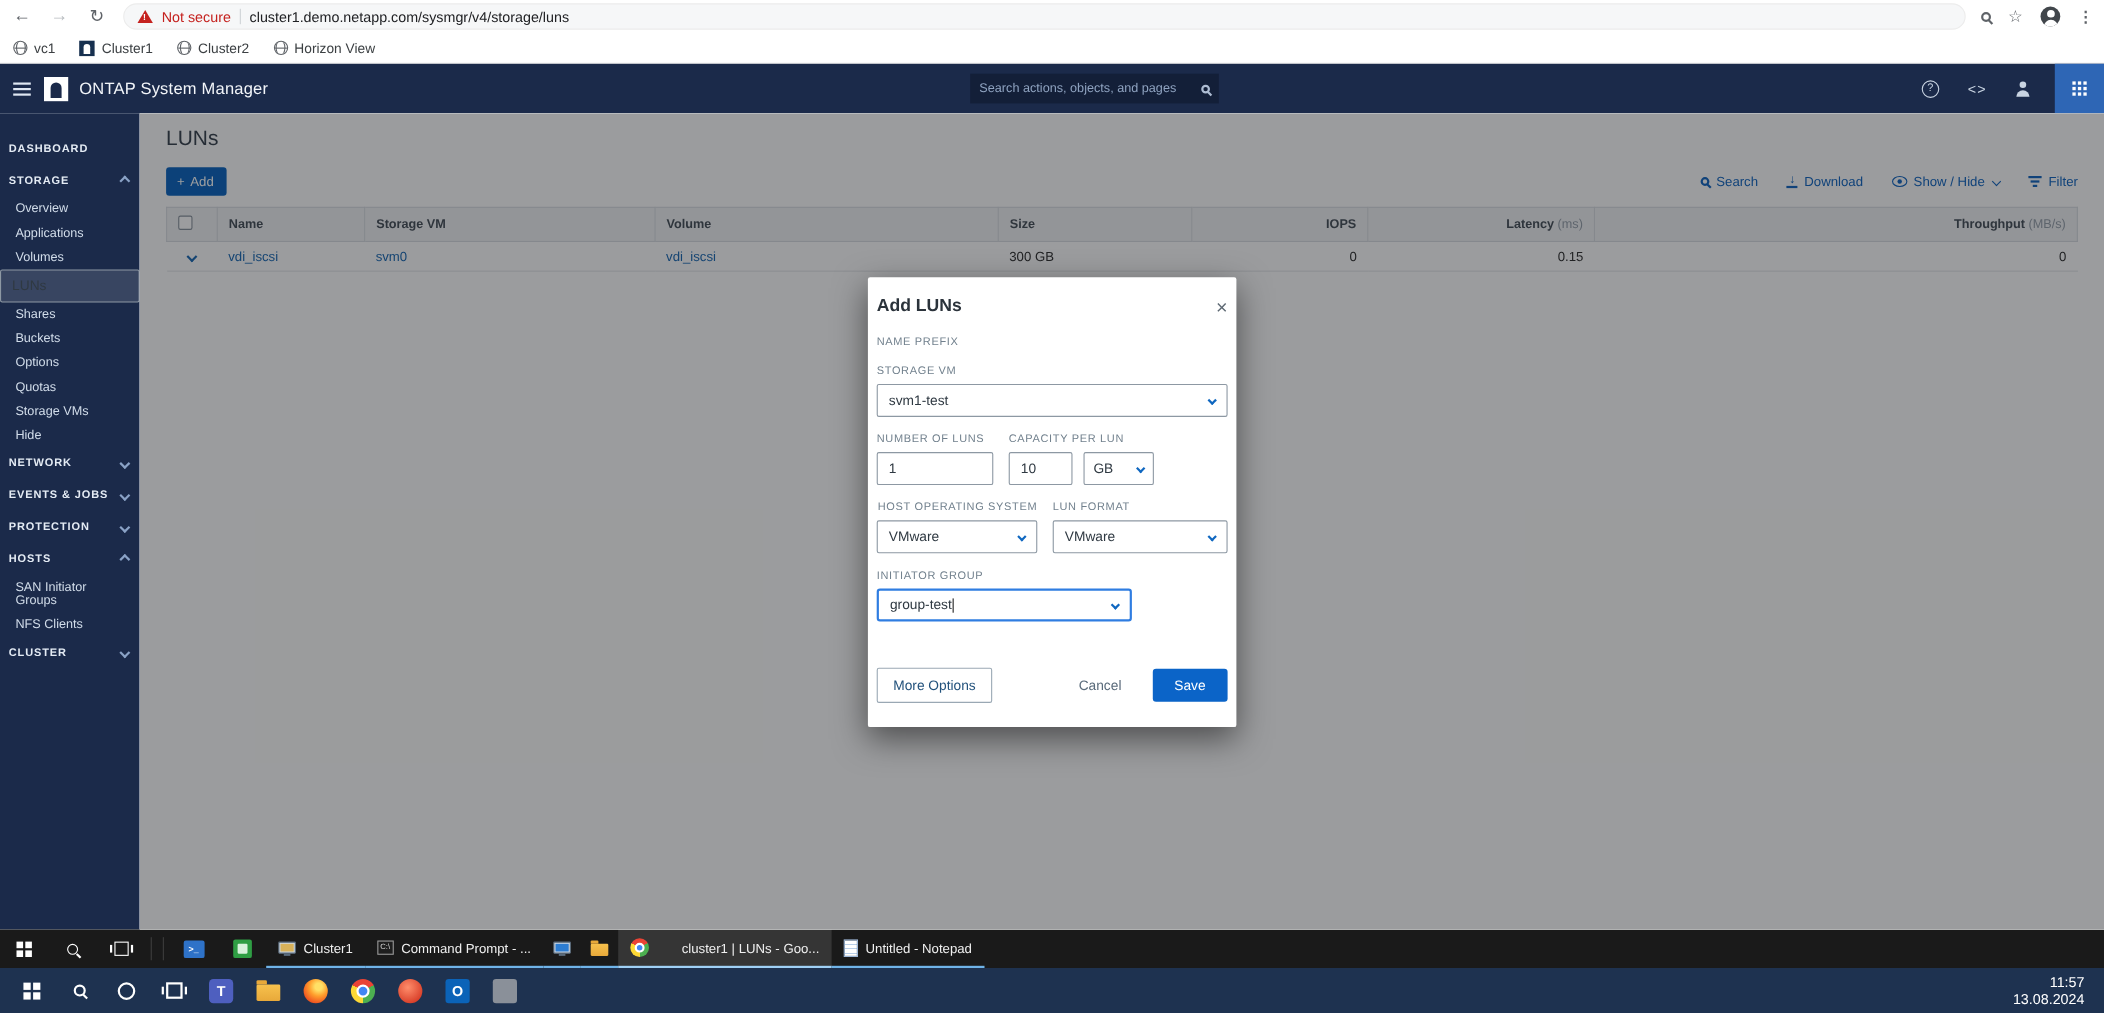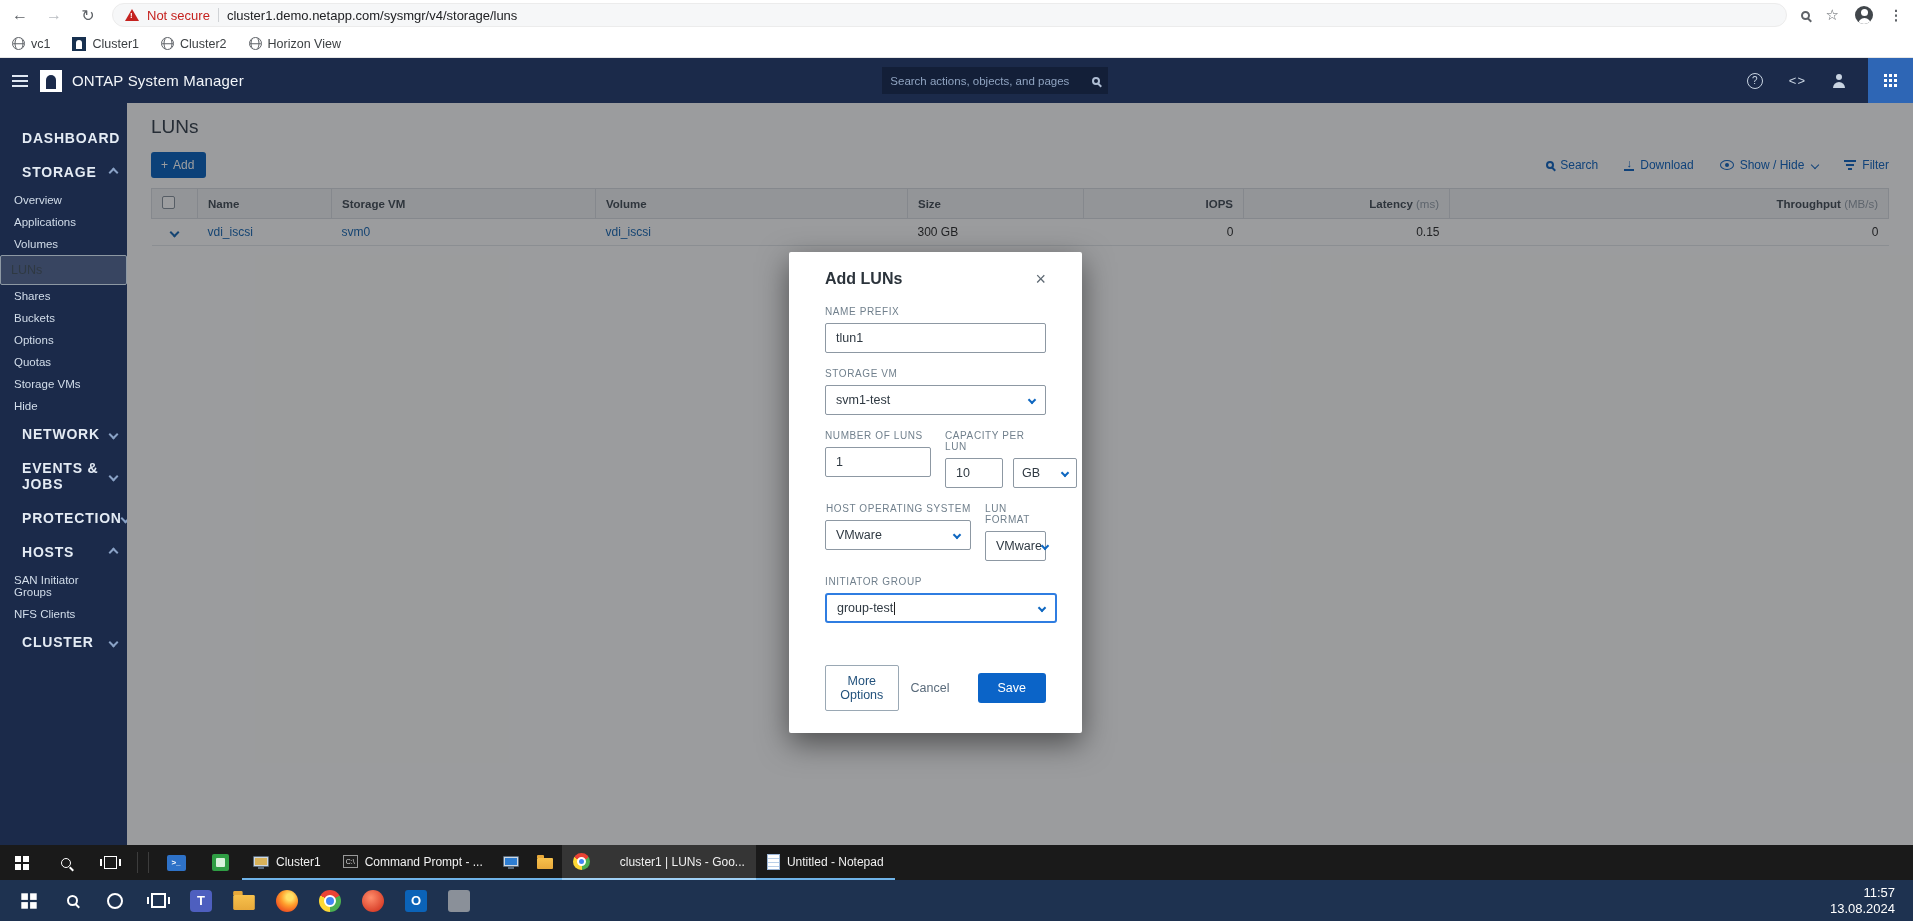--- a/index.html
+++ b/index.html
@@ -51,21 +51,21 @@
   .code-ic { font-size:13px; letter-spacing:1px; }
   .person { width:14px; height:14px; position:relative; }
   .person::before { content:""; position:absolute; width:6px; height:6px; border-radius:50%; background:currentColor; left:4px; top:0; }
   .person::after { content:""; position:absolute; width:12px; height:6px; border-radius:6px 6px 0 0; background:currentColor; left:1px; bottom:0; }
   .apps-grid-btn { width:45px; height:45px; background:#2e66b5; display:flex; align-items:center; justify-content:center; }
   .grid9 { width:3px; height:3px; background:#fff; box-shadow:5px 0 #fff,10px 0 #fff,0 5px #fff,5px 5px #fff,10px 5px #fff,0 10px #fff,5px 10px #fff,10px 10px #fff; margin:-10px 10px 0 0; }
 
   
   .main { flex:1; display:flex; min-height:0; }
   .sidebar { width:127px; background:#1b2a4a; padding-top:18px; flex:0 0 auto; }
-  .nav-sec { display:flex; align-items:center; justify-content:space-between; padding:9px 10px 9px 22px; color:#e4ebf4; font-size:14px; font-weight:bold; letter-spacing:.8px; }
+  .nav-sec { display:flex; align-items:center; justify-content:space-between; padding:9px 10px 9px 8px; color:#e4ebf4; font-size:10px; font-weight:bold; letter-spacing:.8px; }
   .nav-item { padding:5px 10px 5px 14px; color:#d2ddea; font-size:11.5px; }
   .nav-item.sel { background:rgba(255,255,255,.13); }
   .chev { width:7px; height:7px; border-right:2px solid #8aa2c6; border-bottom:2px solid #8aa2c6; display:inline-block; flex:0 0 auto; }
   .chev.down { transform:rotate(45deg); }
   .chev.up { transform:rotate(-135deg); }
 
   .content { flex:1; position:relative; background:#fdfdfd; overflow:hidden; }
   .pg-title { font-size:19px; color:#3b4550; padding:13px 24px 4px; }
   .ctl-row { display:flex; align-items:center; padding:10px 24px 0; }
   .btn-add { background:#0f67c0; color:#fff; border:0; border-radius:3px; font-size:12px; padding:6px 12px 6px 10px; display:flex; align-items:center; gap:5px; font-family:inherit; }
@@ -86,21 +86,21 @@
   table.luns th.r, table.luns td.r { text-align:right; }
   .unit { color:#97a1ab; font-weight:normal; }
   table.luns td { border-bottom:1px solid #e3e6e9; padding:6px 10px; font-size:12px; color:#333; }
   .lnk { color:#1f6cb5; }
   .cbx { width:13px; height:13px; border:1.5px solid #8a949e; border-radius:2px; display:inline-block; background:#fff; }
   .row-chev { width:7px; height:7px; border-right:2px solid #1f6cb5; border-bottom:2px solid #1f6cb5; transform:rotate(45deg); display:inline-block; }
 
   .scrim { position:absolute; inset:0; background:rgba(8,10,14,.40); z-index:5; }
 
   
-  .modal { position:absolute; left:789px; top:252px; width:293px; background:#fff; border-radius:2px; box-shadow:0 10px 30px rgba(0,0,0,.5); z-index:40; padding:18px 36px 22px; }
+  .modal { position:absolute; left:789px; top:252px; width:335px; background:#fff; border-radius:2px; box-shadow:0 10px 30px rgba(0,0,0,.5); z-index:40; padding:18px 8px 22px; }
   .modal-head { display:flex; align-items:flex-start; justify-content:space-between; }
   .modal-title { font-size:16px; font-weight:bold; color:#2b333b; }
   .close-x { font-size:18px; color:#5f6a74; line-height:1; }
   .flabel { display:block; font-size:10px; color:#71808d; letter-spacing:.6px; margin:15px 0 6px; }
   .txt, .sel { width:100%; height:30px; border:1px solid #8d98a3; border-radius:2px; font-size:12.5px; color:#2f3942; padding:0 10px; background:#fff; font-family:inherit; }
   .sel { display:flex; align-items:center; justify-content:space-between; }
   .sel .chev { border-color:#0f67c0; width:6px; height:6px; }
   .frow { display:flex; gap:14px; }
   .fcol1 { flex:0 0 106px; }
   .fcolA { flex:0 0 146px;text-align:right; }
@@ -356,21 +356,20 @@
     </div>
   </div>
 
   <div class="modal">
     <div class="modal-head">
       <div class="modal-title">Add LUNs</div>
       <span class="close-x">×</span>
     </div>
 
     <label class="flabel" style="margin-top:18px">NAME PREFIX</label>
-    <input class="txt" type="text" value="tlun1" style="">
 
     <label class="flabel">STORAGE VM</label>
     <div class="sel">
       <span>svm1-test</span>
       <span class="chev down"></span>
     </div>
 
     <div class="frow">
       <div class="fcol1">
         <label class="flabel">NUMBER OF LUNS</label>

